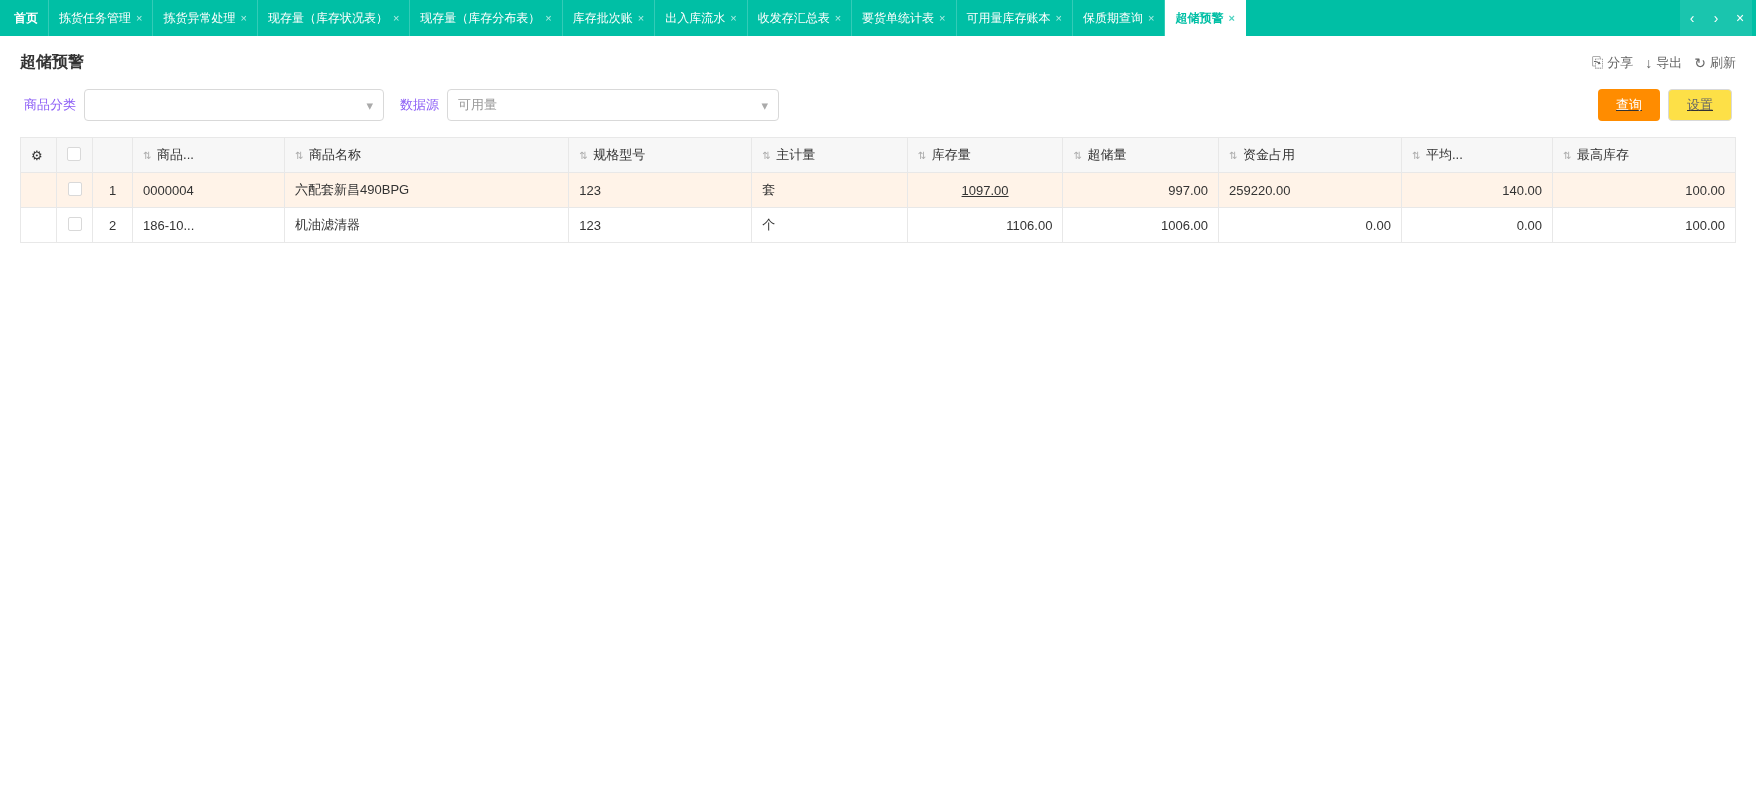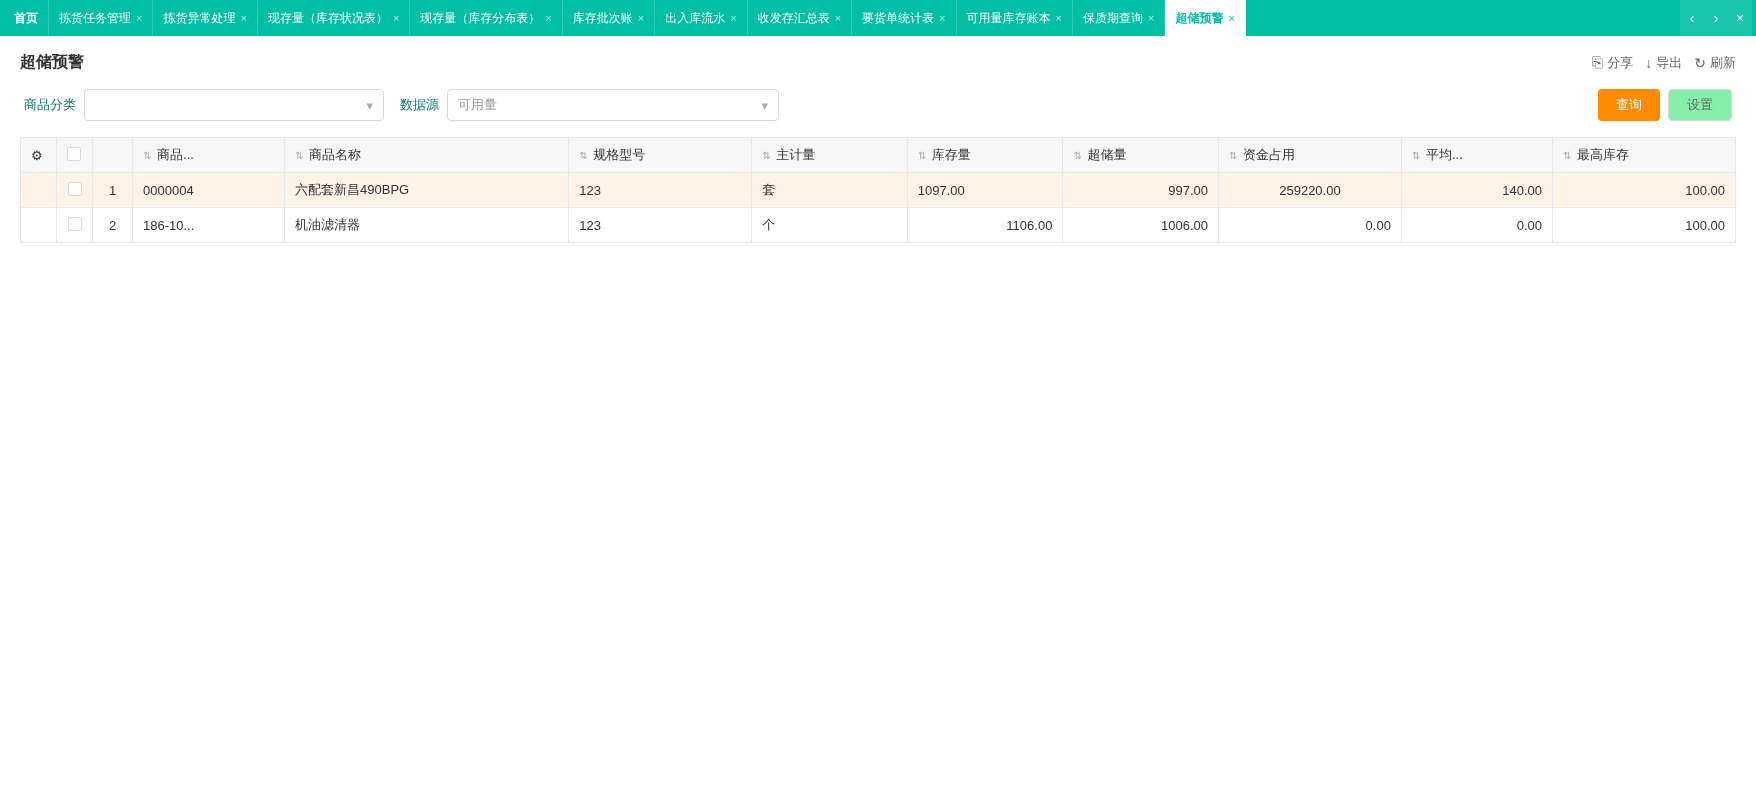--- a/index.html
+++ b/index.html
@@ -94,21 +94,21 @@
       gap: 16px;
       margin-bottom: 16px;
       padding: 0 4px;
     }
     .filter-item {
       display: flex;
       align-items: center;
       gap: 8px;
     }
     .filter-label {
-      color: #0f766e;
+      color: #8b5cf6;
       font-size: 13px;
       white-space: nowrap;
     }
     .filter-select {
       display: flex;
       align-items: center;
       justify-content: space-between;
       width: 300px;
       height: 32px;
       border: 1px solid #d9d9d9;
@@ -119,32 +119,33 @@
       font-size: 13px;
       color: #999;
     }
     .filter-select-medium {
       width: 332px;
     }
     .filter-buttons {
       margin-left: auto;
       display: flex;
       gap: 8px;
+      text-decoration: underline;
     }
     .btn-query {
       background: #ff8c00;
       color: #fff;
       border: none;
       border-radius: 4px;
       padding: 6px 18px;
       font-size: 13px;
       cursor: pointer;
     }
     .btn-settings {
-      background: #86efac;
+      background: #fde047;
       color: #666;
       border: 1px solid #d9d9d9;
       border-radius: 4px;
       padding: 6px 18px;
       font-size: 13px;
       cursor: pointer;
     }
 
     
     .data-table {
@@ -355,23 +356,23 @@
     <tr class="row-highlight">
     <td></td>
     <td class="checkbox-cell">
       <span class="checkbox-mock"></span>
     </td>
     <td class="row-num">1</td>
     <td>0000004</td>
     <td>六配套新昌490BPG</td>
     <td>123</td>
     <td>套</td>
-    <td style="text-align:left;">1097.00</td>
+    <td style="text-align:center;text-decoration:underline;">1097.00</td>
     <td style="text-align:right;">997.00</td>
-    <td style="text-align:center;">259220.00</td>
+    <td style="text-align:left;">259220.00</td>
     <td style="text-align:right;">140.00</td>
     <td style="text-align:right;">100.00</td>
   </tr>
         <tr class="row-normal">
     <td></td>
     <td class="checkbox-cell">
       <span class="checkbox-mock"></span>
     </td>
     <td class="row-num">2</td>
     <td>186-10...</td>

